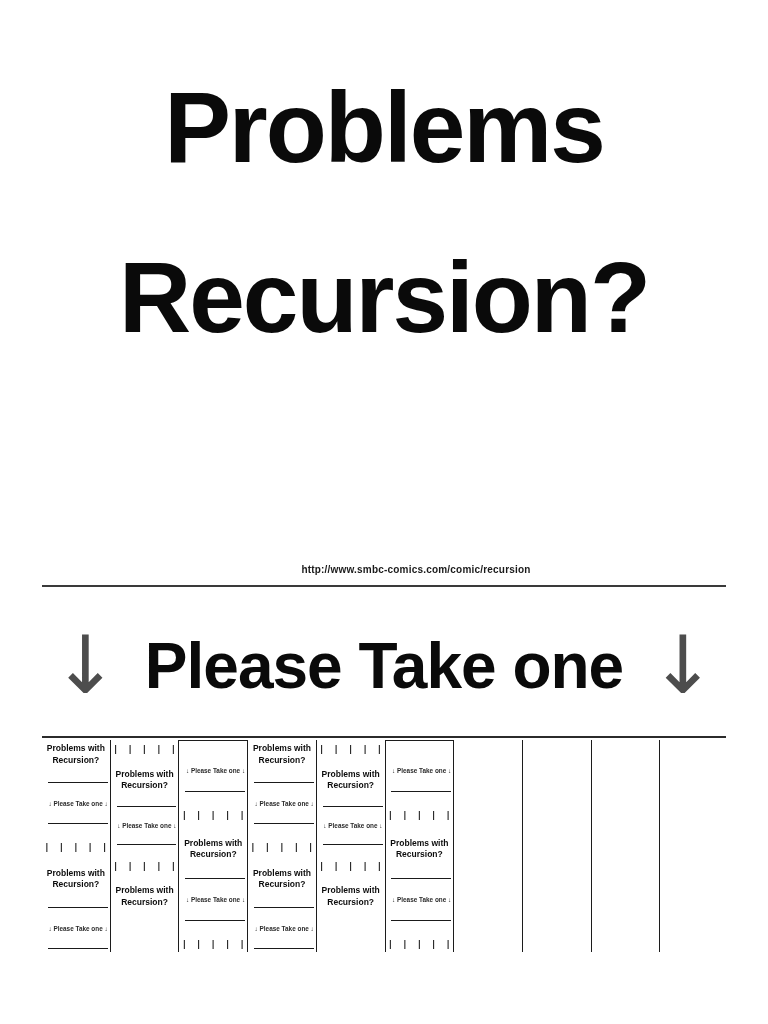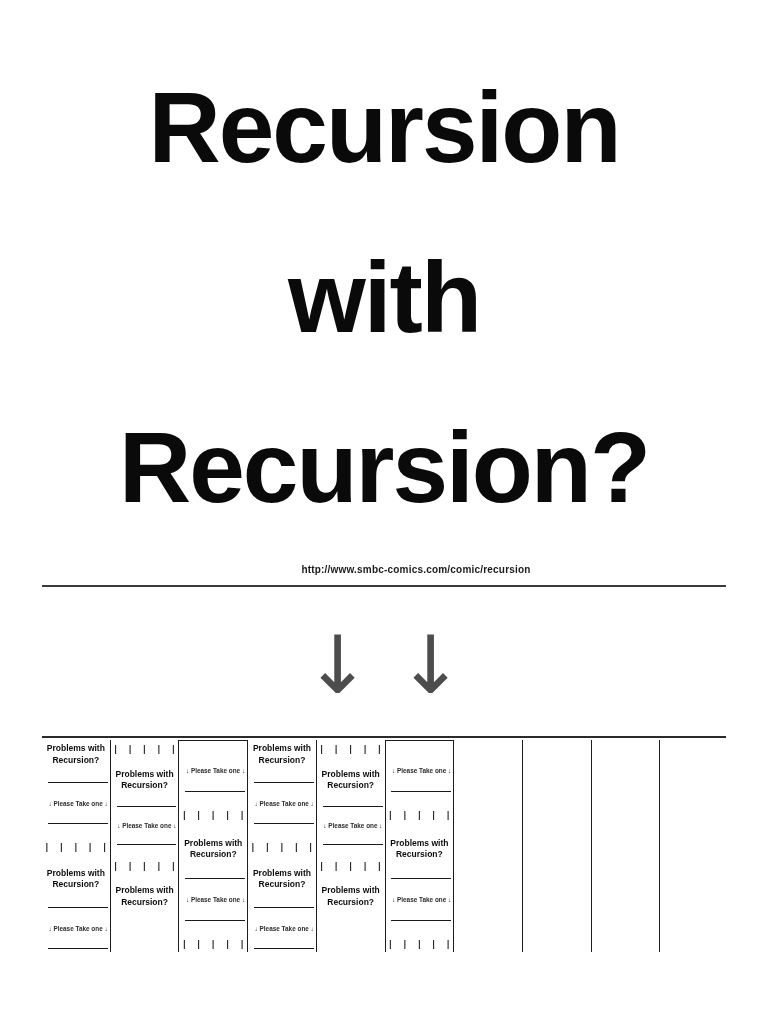--- a/index.html
+++ b/index.html
@@ -88,31 +88,31 @@
   }
   .t-spacer{height:26px;width:1px;}
   .t-spacer-sm{height:6px;width:1px;}
 </style>
 </head>
 <body>
 
 <div>
 
   <div class="abs big-title">
-    <div>Recursion</div>
-    <div>with</div>
+    <div>Problems</div>
     <div>Recursion?</div>
   </div>
 
   <div class="abs url-line">http://www.smbc-comics.com/comic/recursion</div>
 
   <div class="abs divider"></div>
 
   <div class="abs take-row">
     <span class="big-arrow">↓</span>
+    <span class="take-label">Please Take one</span>
     <span class="big-arrow">↓</span>
   </div>
 
   <div class="abs strip-topline"></div>
   <div class="abs strip" id="strip">
       <div class="col">
         <div class="t-title">
           <div>Problems with</div>
           <div>Recursion?</div>
         </div>

